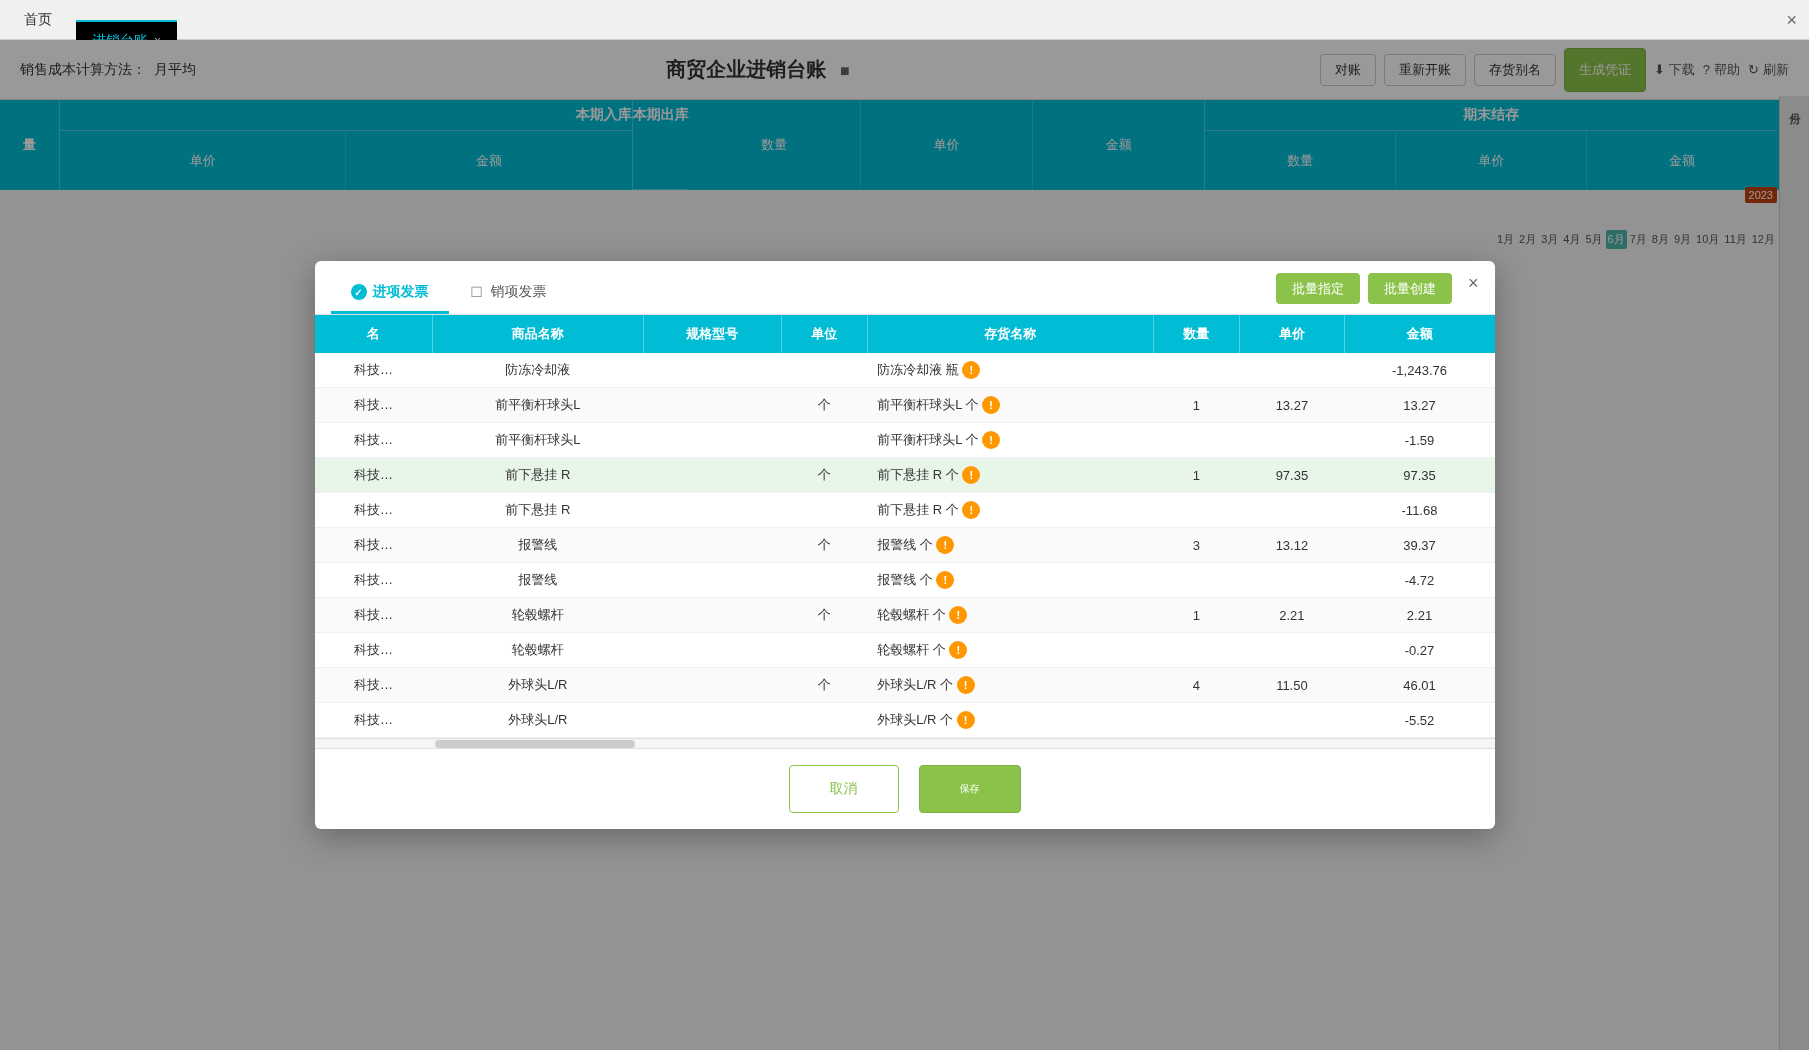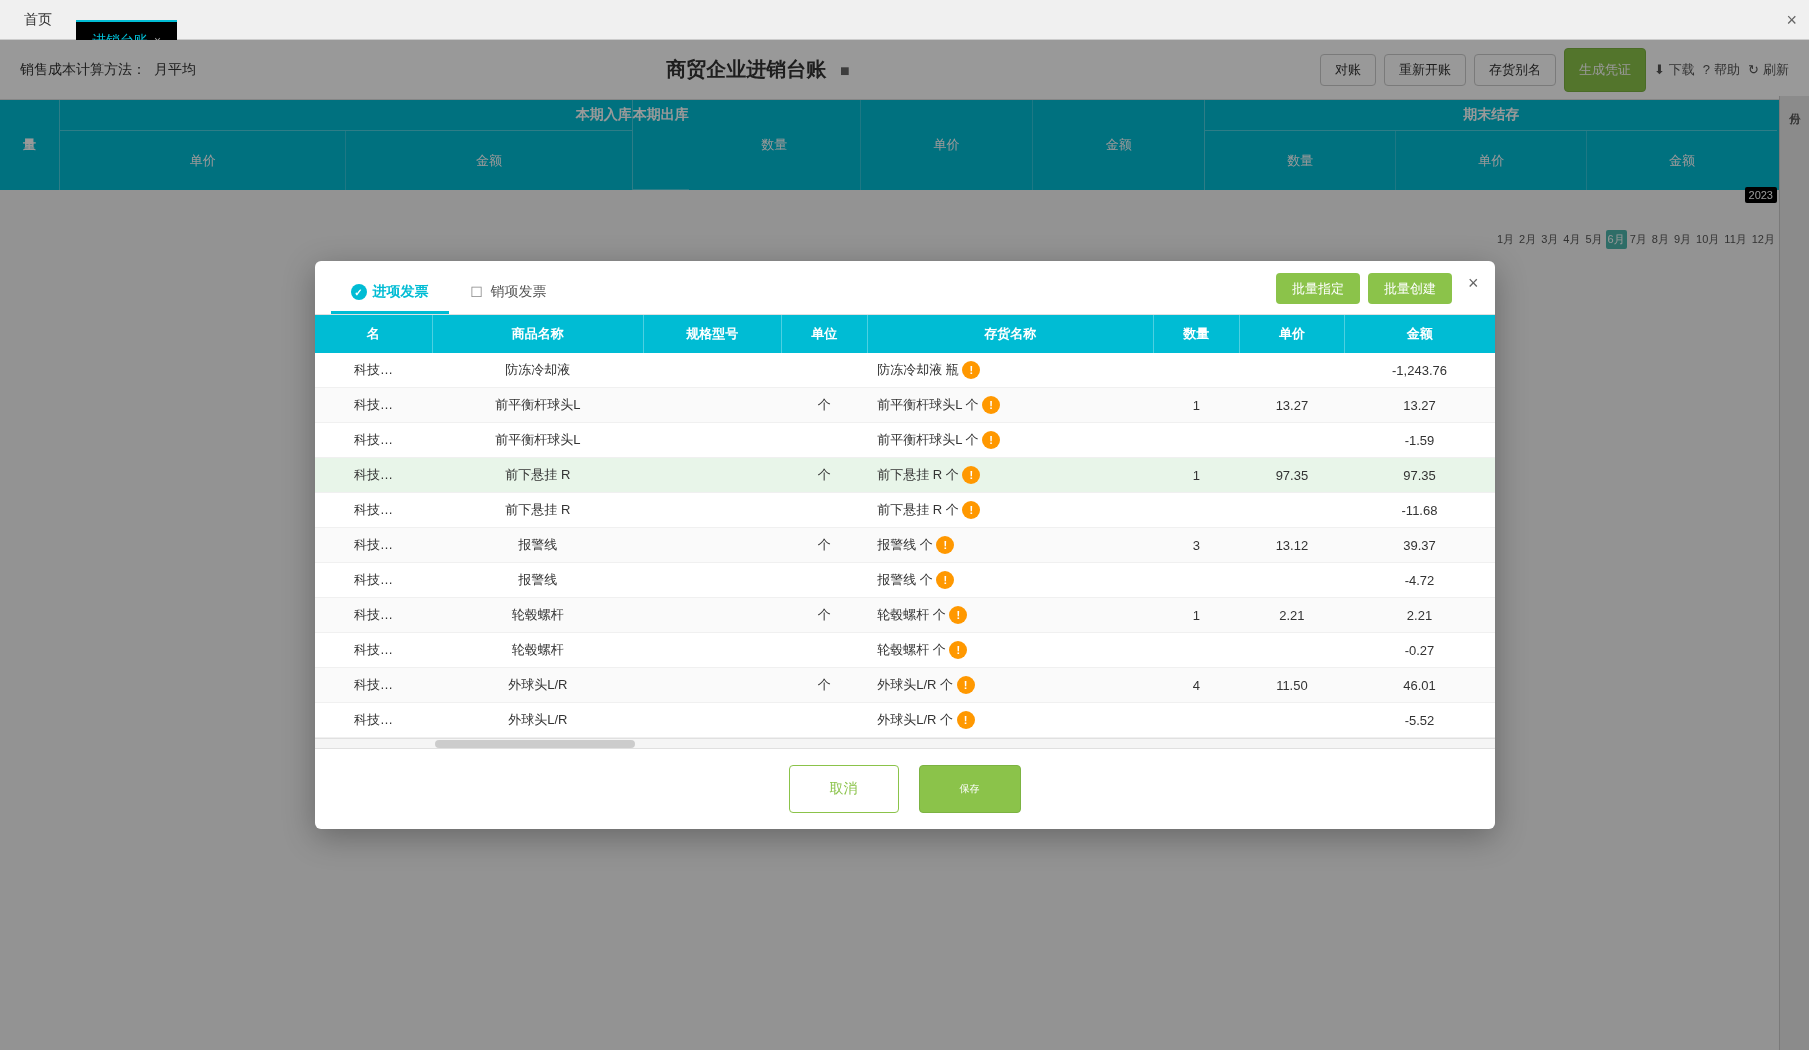--- a/index.html
+++ b/index.html
@@ -141,21 +141,21 @@
     
     .year-badges {
       position: absolute;
       right: 32px;
       top: 147px;
       display: flex;
       flex-direction: column;
       gap: 2px;
     }
     .year-badge {
-      background: #000000;
+      background: #c2410c;
       color: #fff;
       font-size: 11px;
       padding: 2px 4px;
       border-radius: 2px;
       text-align: left;
     }
     .month-items {
       position: absolute;
       right: 32px;
       top: 190px;

